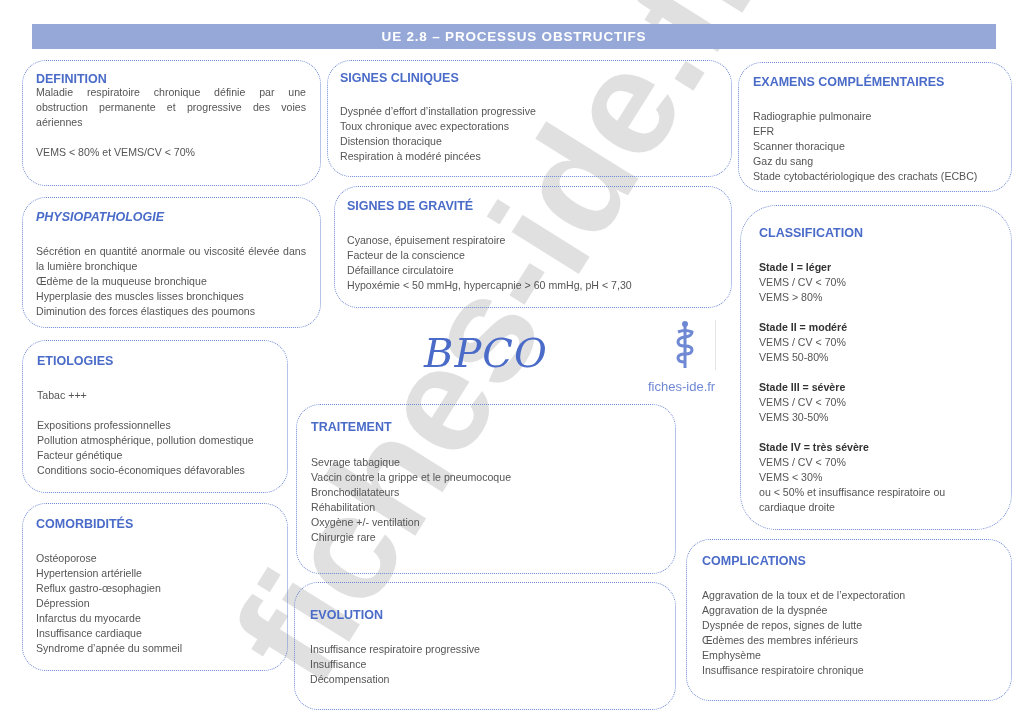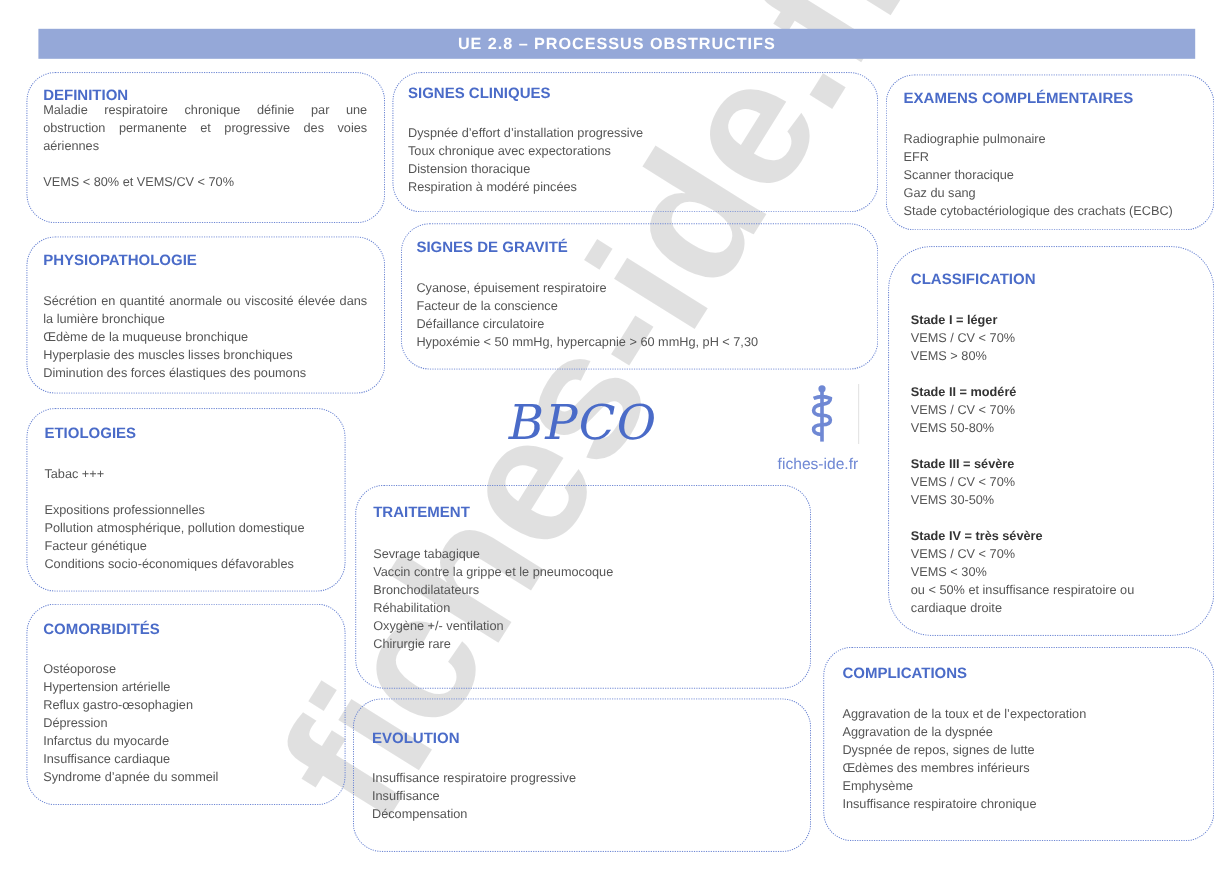--- a/index.html
+++ b/index.html
@@ -58,21 +58,21 @@
   <div class="body" style="left:14px;top:46px;">
     <span class="line">Radiographie pulmonaire</span>
     <span class="line">EFR</span>
     <span class="line">Scanner thoracique</span>
     <span class="line">Gaz du sang</span>
     <span class="line">Stade cytobactériologique des crachats (ECBC)</span>
   </div>
 </div>
 
 <div class="box" style="left:22px;top:197px;width:299px;height:131px;">
-  <h2 style="left:13px;top:12px;">PHYSIOPATHOLOGIE</h2>
+  <h2 style="left:13px;top:12px;font-style:italic;">PHYSIOPATHOLOGIE</h2>
   <div class="body" style="left:13px;top:46px;width:270px;">
     <span class="line justify">Sécrétion en quantité anormale ou viscosité élevée dans la lumière bronchique</span>
     <span class="line">Œdème de la muqueuse bronchique</span>
     <span class="line">Hyperplasie des muscles lisses bronchiques</span>
     <span class="line">Diminution des forces élastiques des poumons</span>
   </div>
 </div>
 
 <div class="box" style="left:334px;top:186px;width:398px;height:122px;">
   <h2 style="left:12px;top:12px;">SIGNES DE GRAVITÉ</h2>

